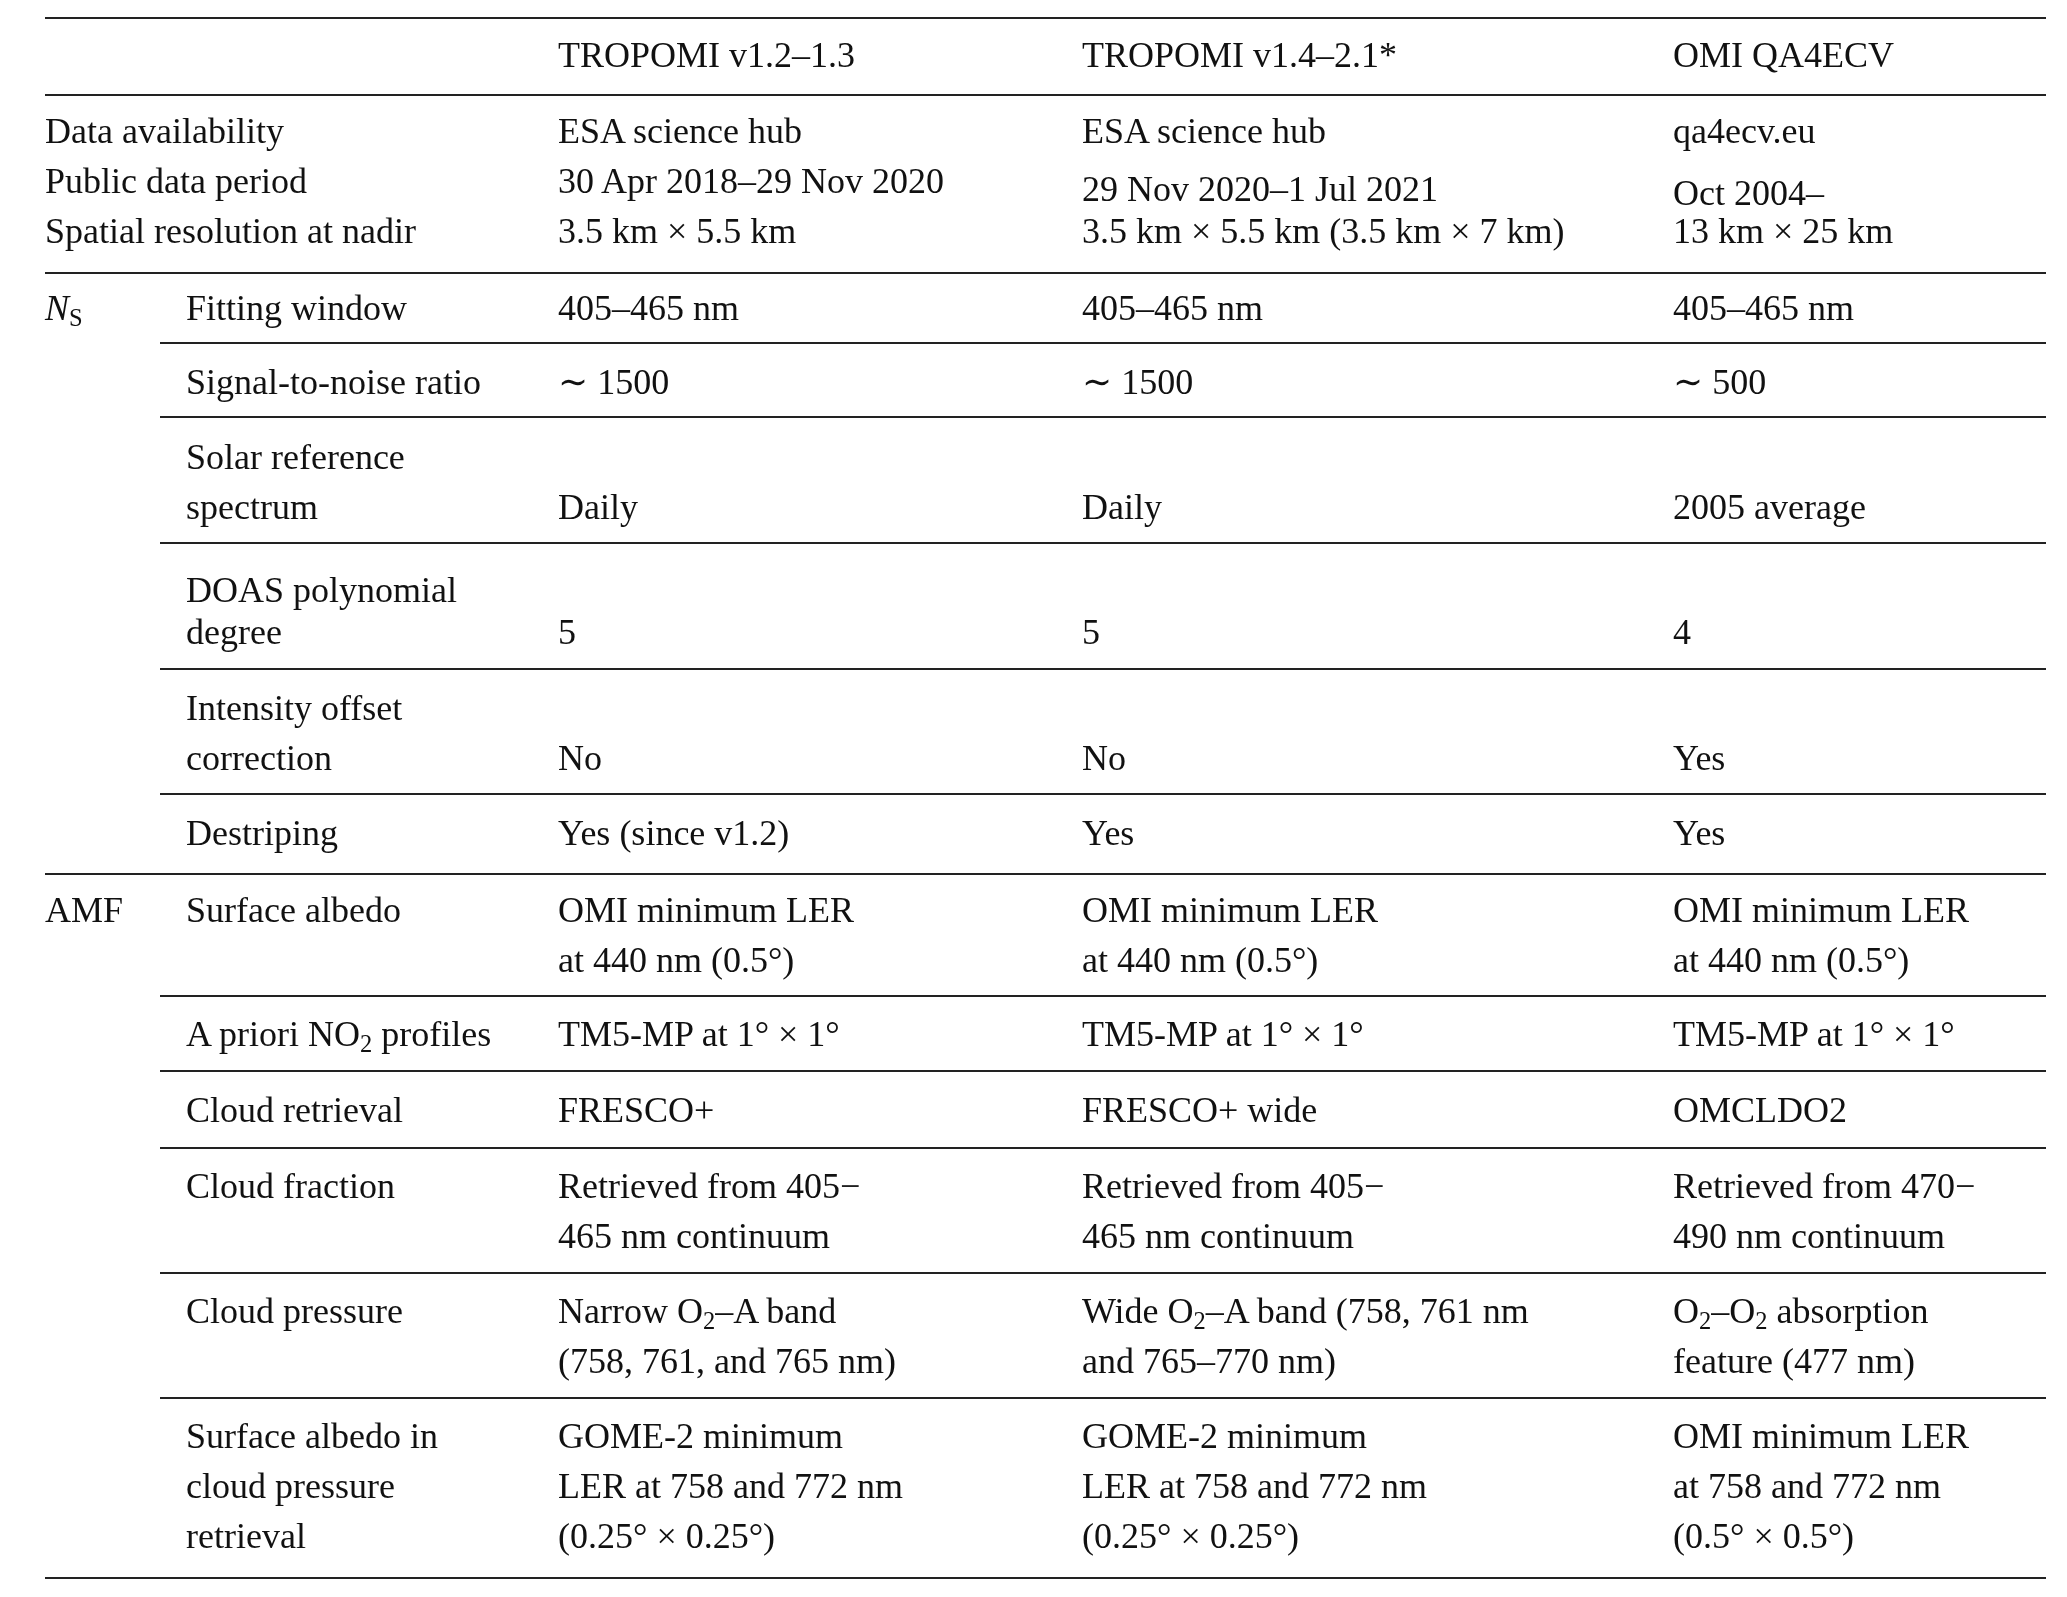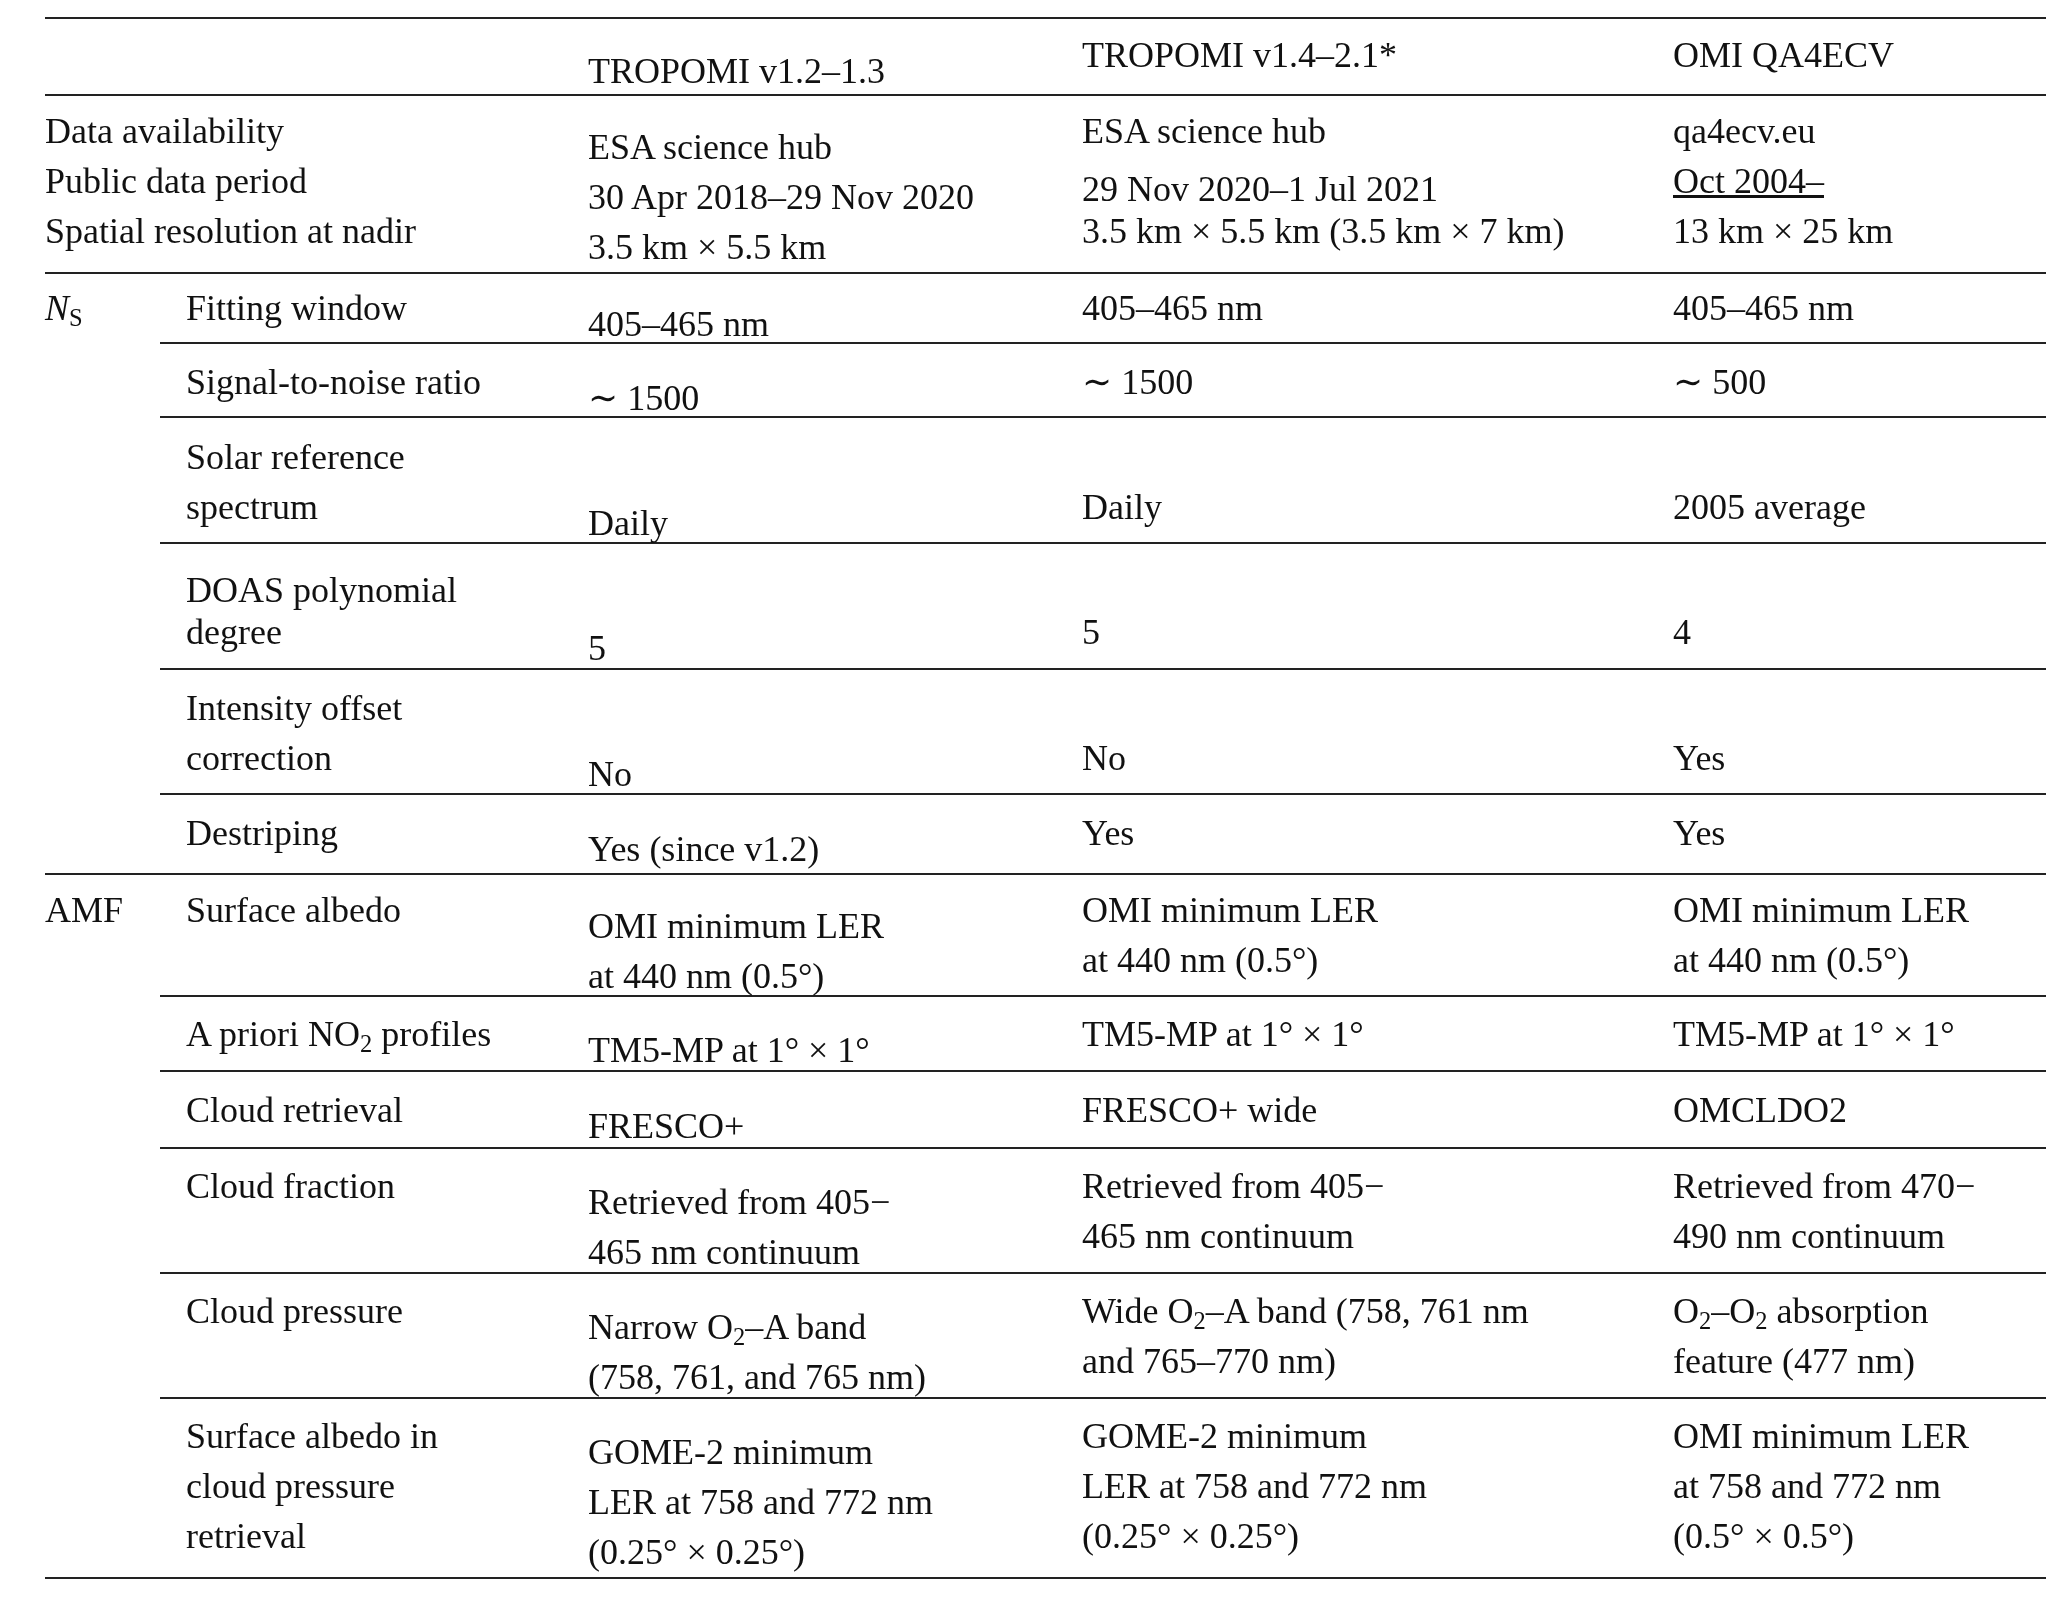--- a/index.html
+++ b/index.html
@@ -3,21 +3,21 @@
 <meta charset="utf-8">
 <style>
   html, body { margin:0; padding:0; background:#ffffff; }
   body { width:2067px; height:1597px; position:relative; overflow:hidden;
          font-family:"Liberation Serif","DejaVu Serif",serif; color:#111; font-size:36px; }
   .rule { position:absolute; left:45px; width:2001px; height:2px; background:#222; }
   .rule.sub { left:160px; width:1886px; }
   .cell { position:absolute; line-height:50px; white-space:nowrap; }
   .c0 { left:45px; }
   .c1 { left:186px; }
-  .c2 { left:588px;margin-top:16px; }
+  .c2 { left:558px; }
   .c3 { left:1082px; }
   .c4 { left:1673px; }
   .ital { font-style:italic; }
   sub { font-size:0.68em; vertical-align:-0.25em; line-height:0; }
 </style>
 </head>
 <body>
 
 <div class="rule" style="top:17px;"></div>
 <div class="rule" style="top:94px;"></div>
@@ -40,21 +40,21 @@
 <div class="cell c4" style="top:30px;">OMI QA4ECV</div>
 
 <div class="cell c0" style="top:106px;">Data availability</div>
 <div class="cell c2" style="top:106px;">ESA science hub</div>
 <div class="cell c3" style="top:106px;">ESA science hub</div>
 <div class="cell c4" style="top:106px;">qa4ecv.eu</div>
 
 <div class="cell c0" style="top:156px;">Public data period</div>
 <div class="cell c2" style="top:156px;">30 Apr 2018–29 Nov 2020</div>
 <div class="cell c3" style="top:164px;">29 Nov 2020–1 Jul 2021</div>
-<div class="cell c4" style="top:156px;text-decoration:underline;">Oct 2004–</div>
+<div class="cell c4" style="top:168px;">Oct 2004–</div>
 
 <div class="cell c0" style="top:206px;">Spatial resolution at nadir</div>
 <div class="cell c2" style="top:206px;">3.5 km × 5.5 km</div>
 <div class="cell c3" style="top:206px;">3.5 km × 5.5 km (3.5 km × 7 km)</div>
 <div class="cell c4" style="top:206px;">13 km × 25 km</div>
 
 <div class="cell c0" style="top:283px;">
   <span class="ital">N</span><sub>S</sub>
 </div>
 

